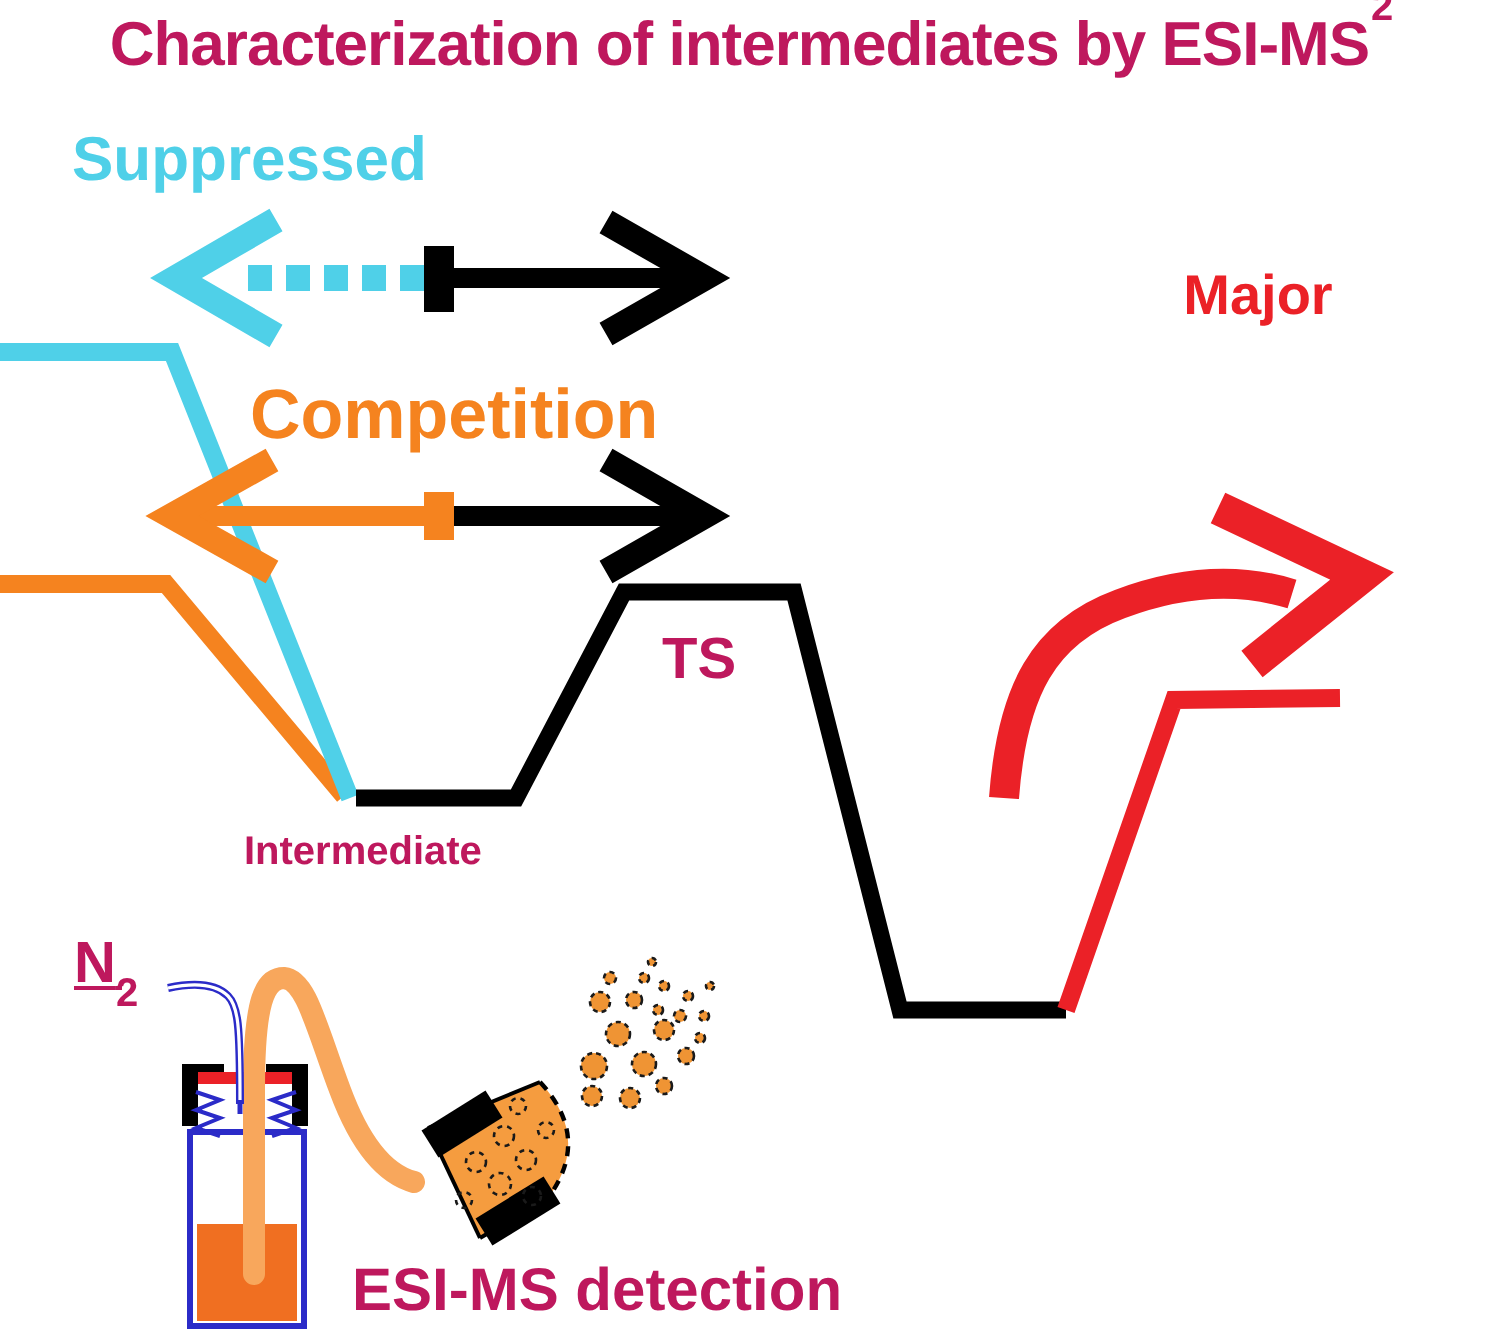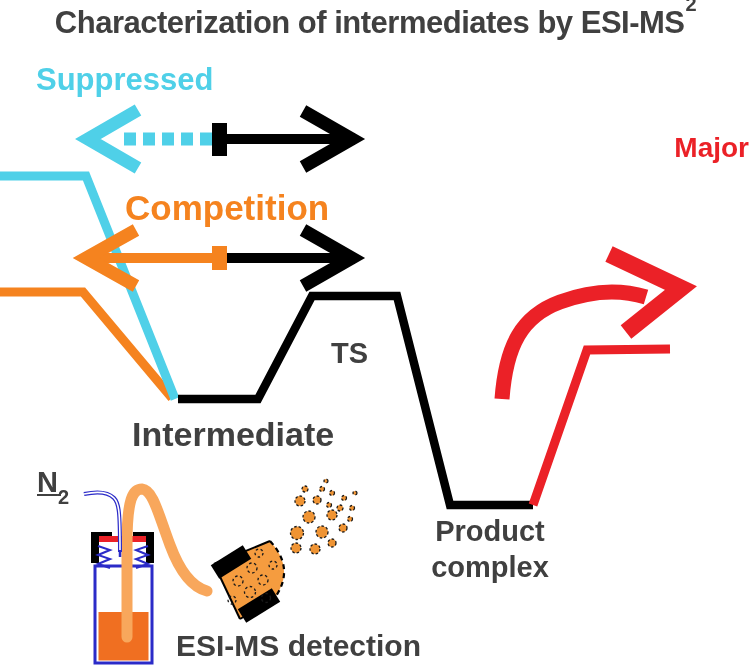--- a/index.html
+++ b/index.html
@@ -1,32 +1,32 @@
 <!DOCTYPE html>
 <html><head>
 <meta charset="utf-8">
 <style>
   html,body { margin:0; padding:0; background:#fff; }
   #figure {
     position:relative; width:750px; height:669px; background:#fff;
     font-family:"Liberation Sans", sans-serif; overflow:hidden;
   }
   #diagram-svg { position:absolute; left:0; top:0; width:750px; height:669px; }
-  .lbl { position:absolute; font-weight:bold; white-space:nowrap; color:#404040; }
+  .lbl { position:absolute; font-weight:bold; white-space:nowrap; color:#be185d; }
   .title { left:0; top:4px; width:750px; text-align:center; font-size:31px; letter-spacing:-0.5px; }
   .title sup { font-size:20px; position:relative; top:-11px; left:1px; }
   .cyan-text   { color:#4FD0E8; }
   .orange-text { color:#F5831F; }
   .red-text    { color:#EB2127; }
   .suppressed  { left:36px;  top:62px;  font-size:31px;text-align:right; }
   .competition { left:125px; top:188px; font-size:35px; }
-  .major-block { left:509px; top:130px; width:240px; text-align:right;
+  .major-block { left:509px; top:130px; width:240px; text-align:center;
                  font-size:28px; line-height:35px; white-space:normal; }
-  .ts          { left:331px; top:314px; font-size:29px;margin-top:23px; }
-  .intermediate{ left:132px; top:415px; font-size:34px; }
+  .ts          { left:331px; top:314px; font-size:29px; }
+  .intermediate{ left:122px; top:415px; font-size:20px; }
   .product-block { left:380px; top:513px; width:220px; text-align:center;
                  font-size:29px; line-height:36px; white-space:normal; }
   .esi-caption { left:176px; top:629px; font-size:30px; }
   .n2          { left:37px;  top:466px; font-size:29px;text-decoration:underline; }
   .n2 sub      { font-size:20px; position:relative; top:5px; }
 </style>
 </head>
 <body>
 
 <div id="figure">
@@ -134,24 +134,20 @@
   <div class="lbl orange-text competition">Competition</div>
 
   <div class="lbl red-text major-block">
     <div>Major</div>
   </div>
 
   <div class="lbl ts">TS</div>
 
   <div class="lbl intermediate">Intermediate</div>
 
-  <div class="lbl product-block">
-    <div>Product</div>
-    <div>complex</div>
-  </div>
 
   <div class="lbl esi-caption">ESI-MS detection</div>
 
   <div class="lbl n2">
     <span>N</span><sub>2</sub>
   </div>
 
 </div>
 
 </body></html>

